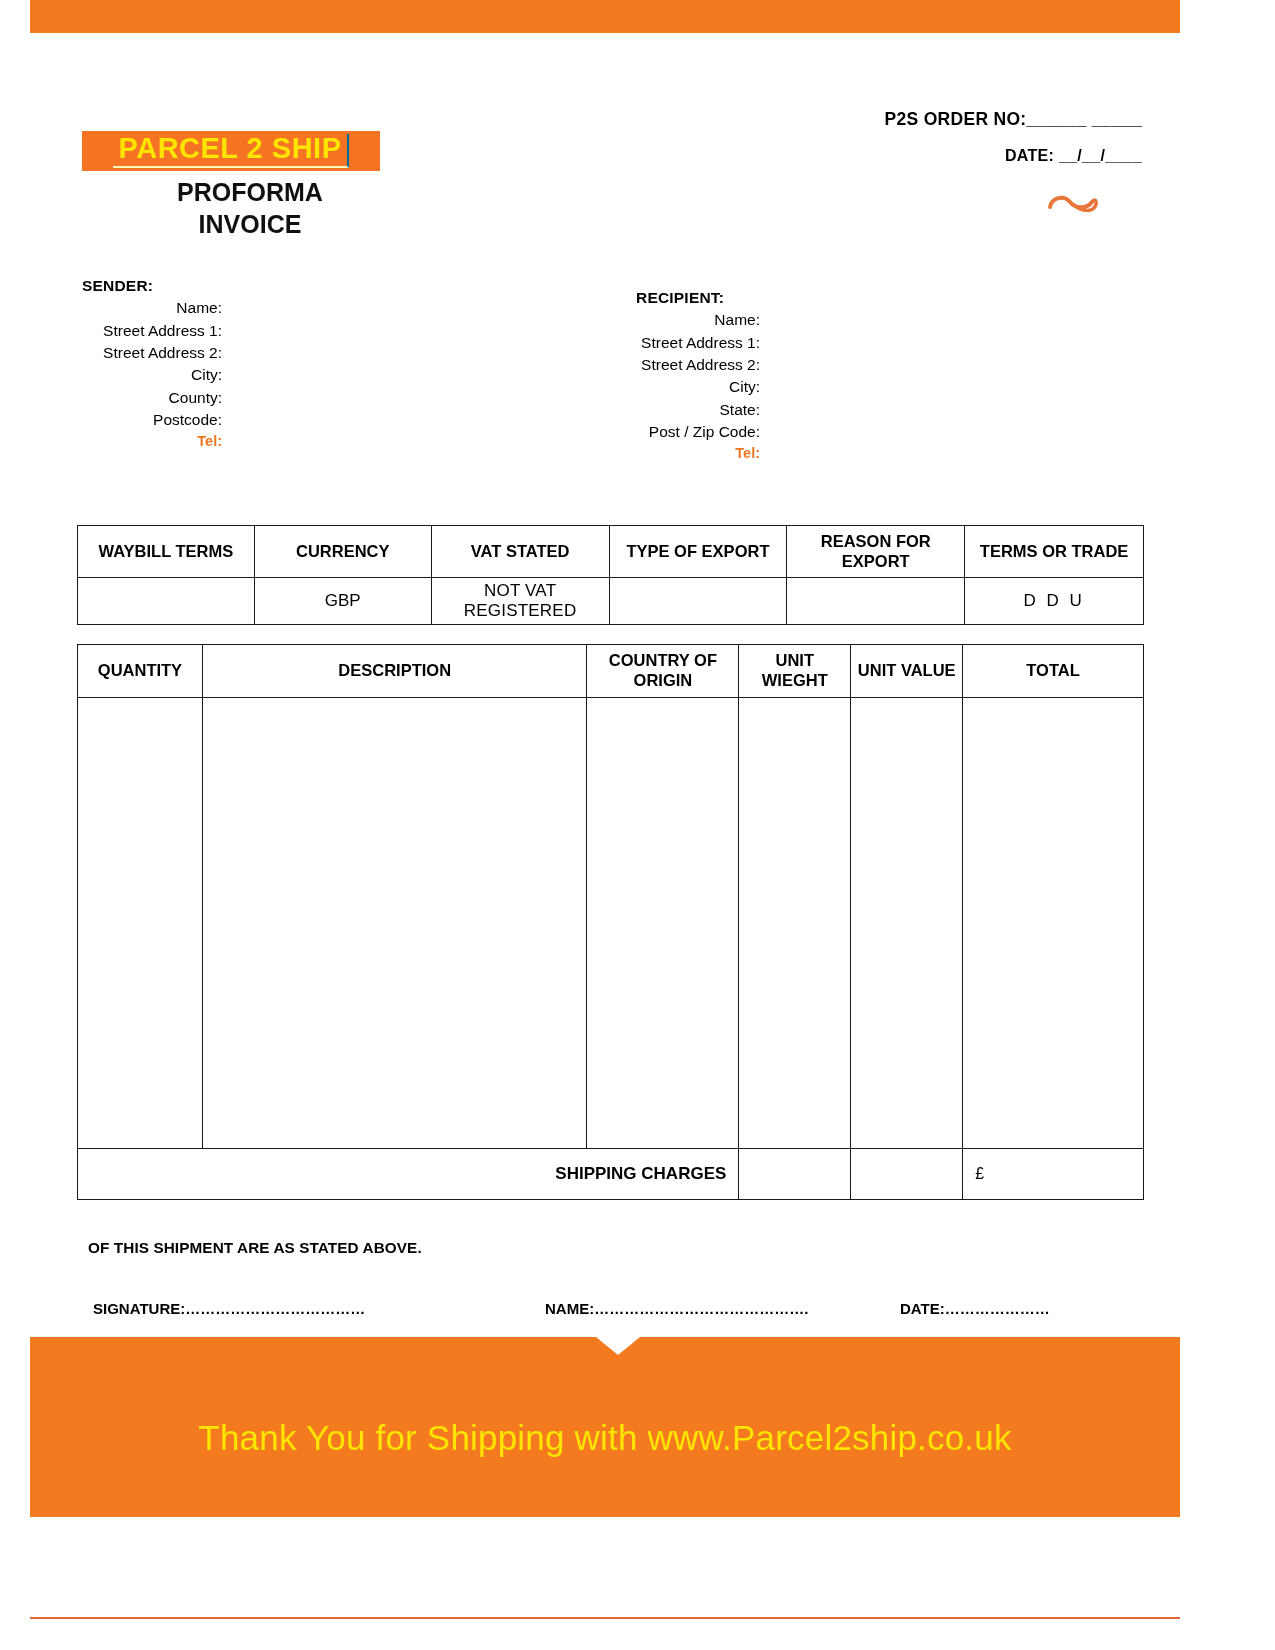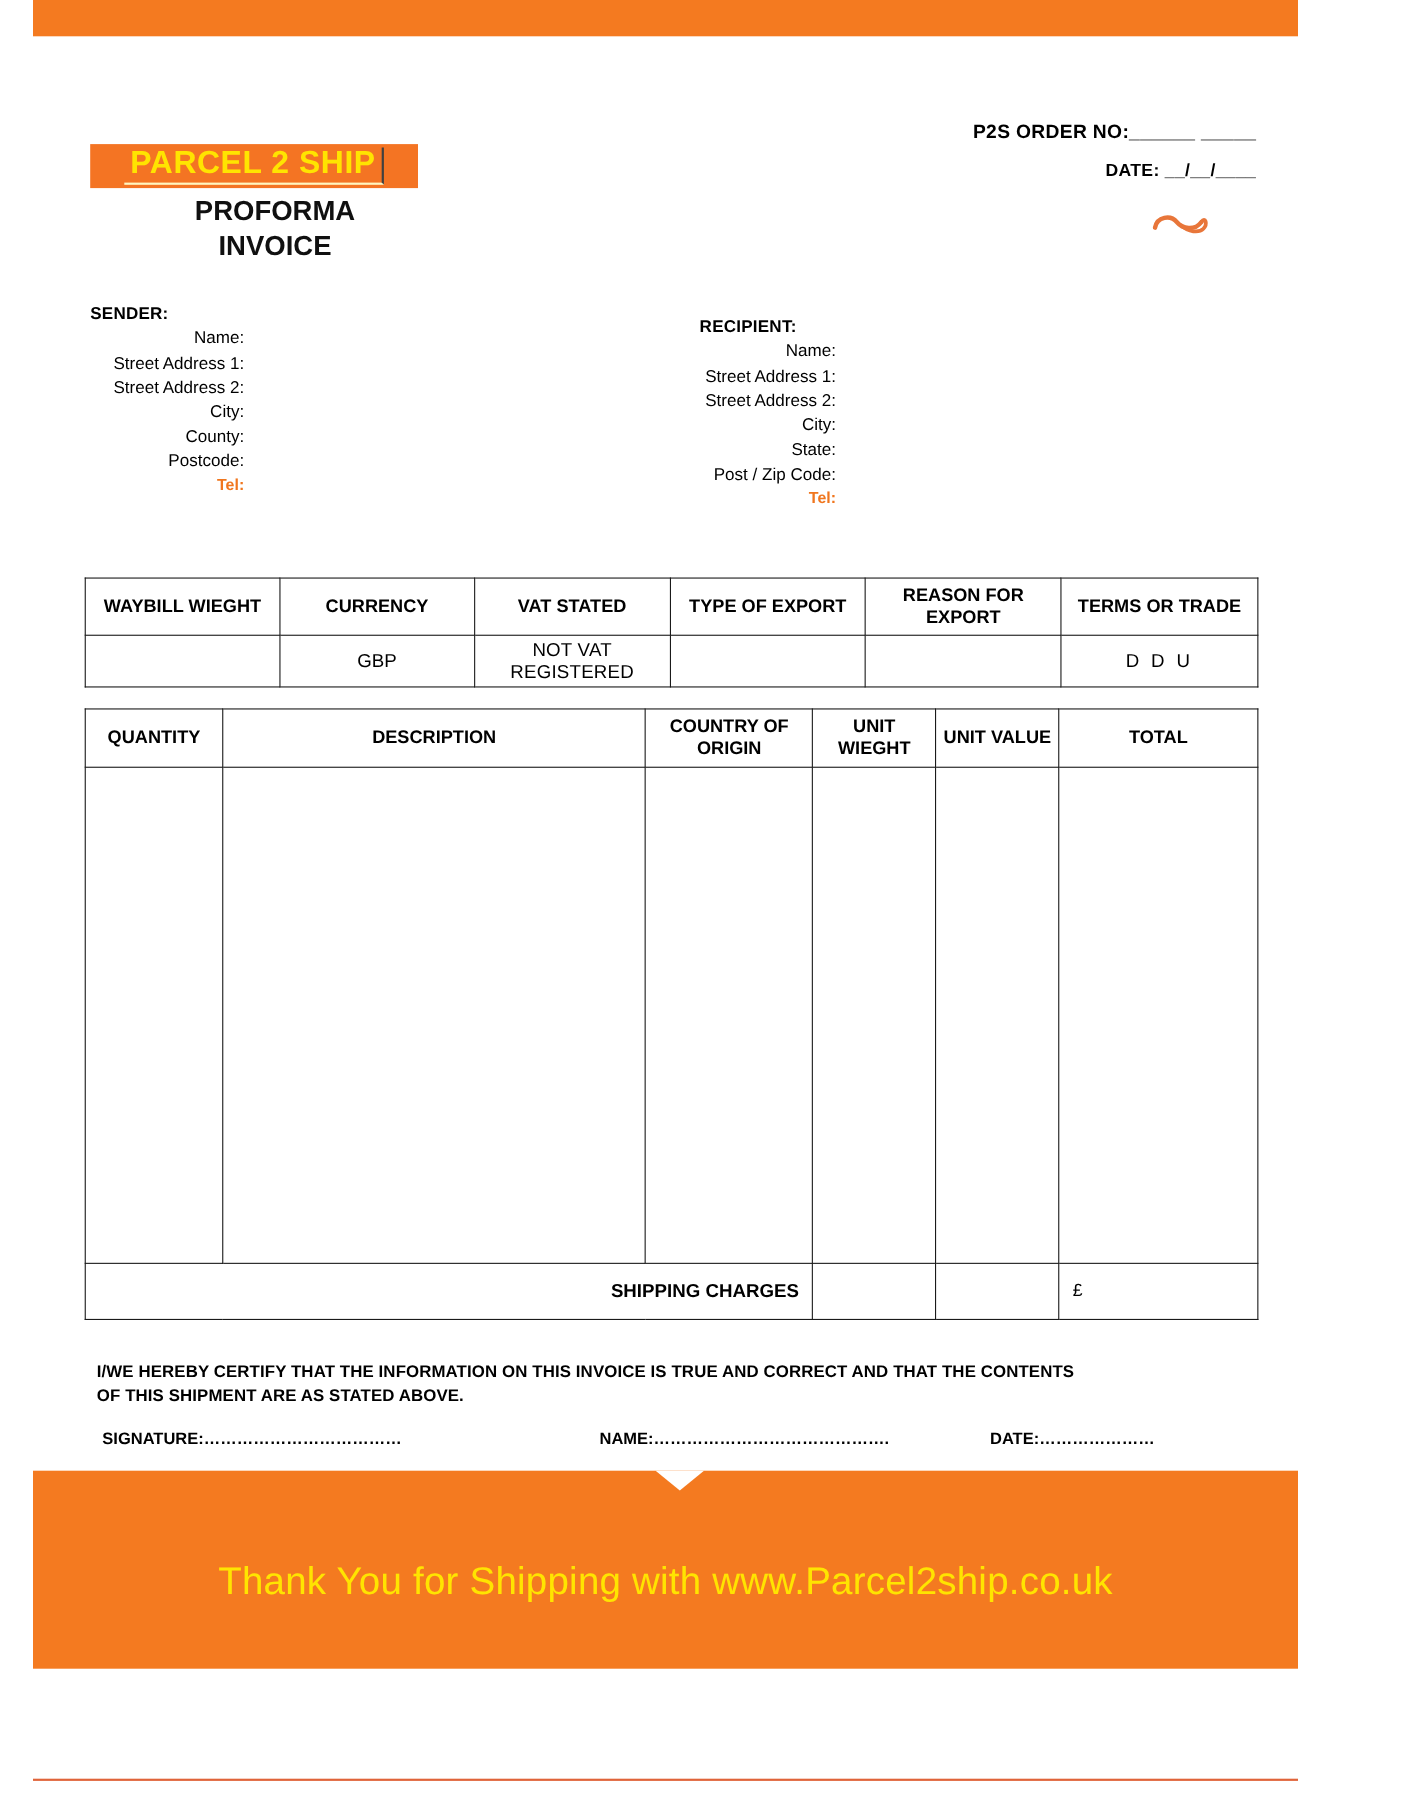--- a/index.html
+++ b/index.html
@@ -14,21 +14,21 @@
   .top-bar{position:absolute;left:30px;top:0;width:1150px;height:33px;background:#f47a20;}
 
   
   .logo-box{
     position:absolute;left:82px;top:131px;width:298px;height:40px;
     background:#f47423;display:flex;align-items:center;justify-content:center;
   }
   .logo-text{
     color:#ffe400;font-weight:bold;font-size:29px;letter-spacing:0.5px;
     font-family:"Liberation Sans", sans-serif;line-height:1;
-    padding:0 6px 3px 6px;border-bottom:2px solid #fff6c0;border-right:2px solid #404040;
+    padding:0 6px 3px 6px;border-bottom:2px solid #fff6c0;border-right:2px solid #0369a1;
   }
   .doc-title{
     position:absolute;left:110px;top:176px;width:280px;text-align:center;
     font-weight:bold;font-size:25px;line-height:1.28;color:#101010;
   }
 
   
   .order-no{
     position:absolute;right:133px;top:109px;font-weight:bold;font-size:17.5px;
     letter-spacing:0.3px;white-space:nowrap;
@@ -145,21 +145,21 @@
     <colgroup>
       <col style="width:177px">
         <col style="width:177px">
         <col style="width:178px">
       <col style="width:178px">
         <col style="width:178px">
         <col style="width:179px">
     </colgroup>
     <tbody>
         <tr>
-      <th>WAYBILL WIEGHT</th>
+      <th>WAYBILL TERMS</th>
       <th>CURRENCY</th>
       <th>VAT STATED</th>
       <th>TYPE OF EXPORT</th>
       <th>REASON FOR EXPORT</th>
       <th>TERMS OR TRADE</th>
     </tr>
     <tr>
       <td></td>
       <td>GBP</td>
       <td class="vat-cell">NOT VAT REGISTERED</td>
@@ -199,21 +199,20 @@
     <tr>
       <td class="sum-label" colspan="3">SHIPPING CHARGES</td>
       <td></td>
       <td></td>
       <td class="money">£</td>
     </tr>
   </tbody>
     </table>
 
   <div class="certify">
-    <div>I/WE HEREBY CERTIFY THAT THE INFORMATION ON THIS INVOICE IS TRUE AND CORRECT AND THAT THE CONTENTS</div>
     <div>OF THIS SHIPMENT ARE AS STATED ABOVE.</div>
   </div>
 
   <div class="sig-row">
     <span class="sig-sig">SIGNATURE:………………………………</span><span class="sig-name">NAME:…………………………………….</span><span>DATE:…………………</span>
   </div>
 
   <div class="footer-band"></div>
   <div class="footer-notch"></div>
   <div class="footer-text">Thank You for Shipping with www.Parcel2ship.co.uk</div>

